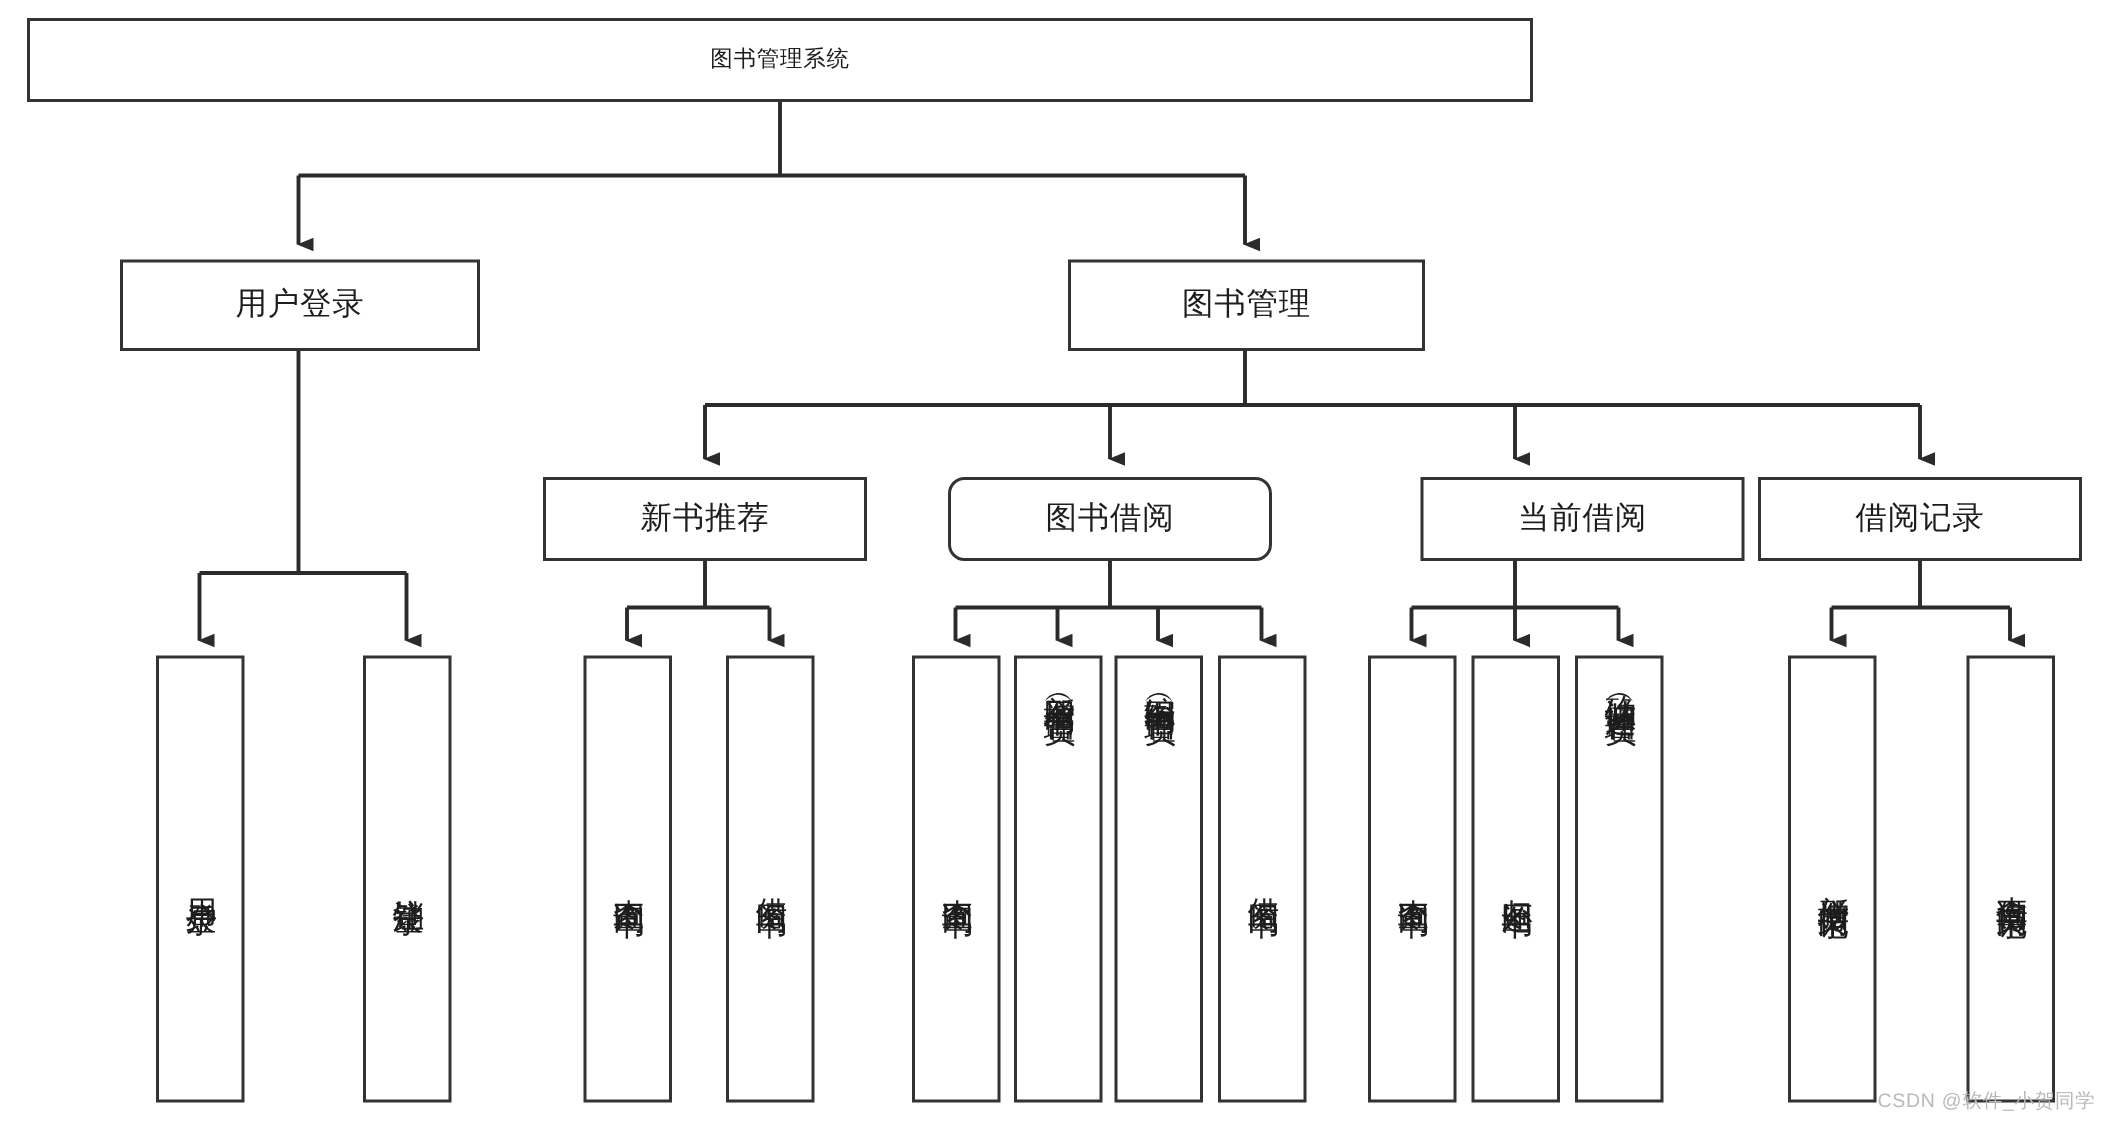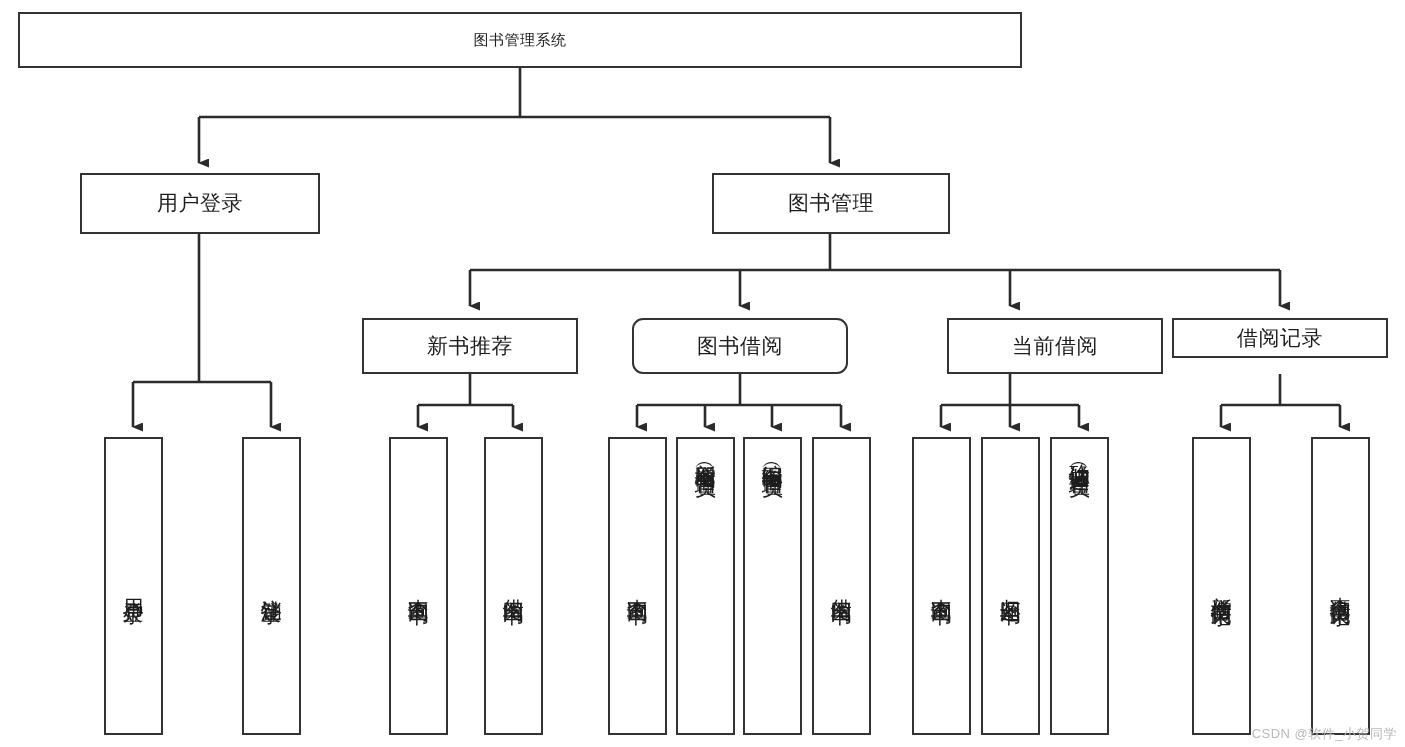--- a/index.html
+++ b/index.html
@@ -131,21 +131,21 @@
 
   <div class="node" style="left:362px; top:318px; width:216px; height:56px;">
     <span class="lbl">新书推荐</span>
   </div>
   <div class="node" style="left:632px; top:318px; width:216px; height:56px;border-radius:11px;">
     <span class="lbl">图书借阅</span>
   </div>
   <div class="node" style="left:902px; top:318px; width:216px; height:56px;margin-left:45px;">
     <span class="lbl">当前借阅</span>
   </div>
-  <div class="node" style="left:1172px; top:318px; width:216px; height:40px;">
+  <div class="node" style="left:1172px; top:318px; width:216px; height:56px;">
     <span class="lbl">借阅记录</span>
   </div>
 
   <div class="node leaf centered" style="left:104px; top:437px; width:59px; height:298px;">
     <span class="lbl">用户登录</span>
   </div>
   <div class="node leaf centered" style="left:242px; top:437px; width:59px; height:298px;">
     <span class="lbl">注销登录</span>
   </div>
 

